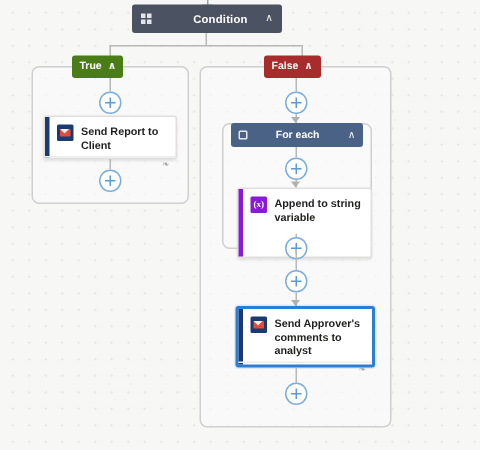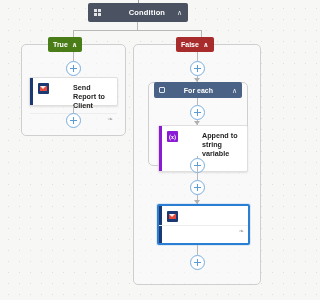--- a/index.html
+++ b/index.html
@@ -94,21 +94,21 @@
   }
 
   
   .card{
     position:absolute;background:#ffffff;border:1px solid #e1dfdd;
     border-radius:2px;box-sizing:border-box;
     box-shadow:0 1px 2px rgba(0,0,0,.10);
   }
   .card .accent{position:absolute;left:0;top:0;bottom:0;width:3px;}
   .card .body{display:flex;align-items:flex-start;gap:5px;padding:5px 5px 3px 8px;}
-  .card .title{font-size:7.2px;line-height:9px;color:#201f1e;font-weight:600;margin-left:19px;}
+  .card .title{font-size:7.2px;line-height:9px;color:#201f1e;font-weight:600;}
   .card .ftr{
     border-top:1px solid #ededed;height:9px;position:relative;
   }
   .card .clip{
     position:absolute;right:4px;top:1.5px;font-size:6px;color:#a6a6a6;line-height:6px;
   }
 
   .ico{width:11px;height:11px;flex:0 0 auto;border-radius:1px;position:relative;}
   .ico-mail{background:#1b3a73;display:flex;align-items:center;justify-content:center;}
   .ico-mail i{
@@ -222,20 +222,21 @@
   <div class="plus blue" style="left:190px;top:180px;"></div>
   <div class="vline" style="left:197px;top:195px;height:9px;"></div>
   <div class="arrowhead" style="left:194px;top:200px;"></div>
 
   <div class="card" id="card-send-approver">
     <span class="accent"></span>
     <div class="body">
       <span class="ico ico-mail">
           <i></i>
         </span>
+      <span class="title">Send Approver's comments to analyst</span>
     </div>
     <div class="ftr">
       <span class="clip">❧</span>
     </div>
   </div>
 
   <div class="vline" style="left:197px;top:245px;height:10px;"></div>
   <div class="plus blue" style="left:190px;top:255px;"></div>
 
 </div>

